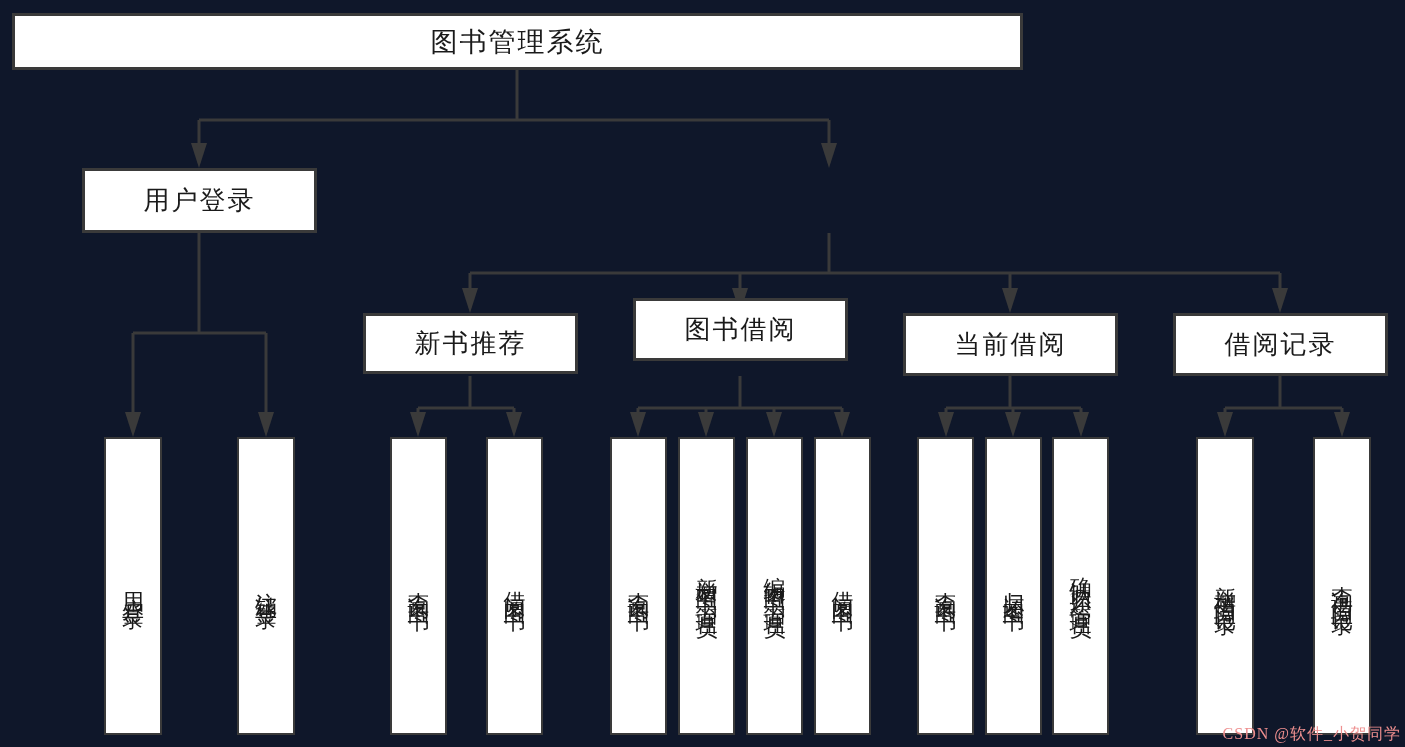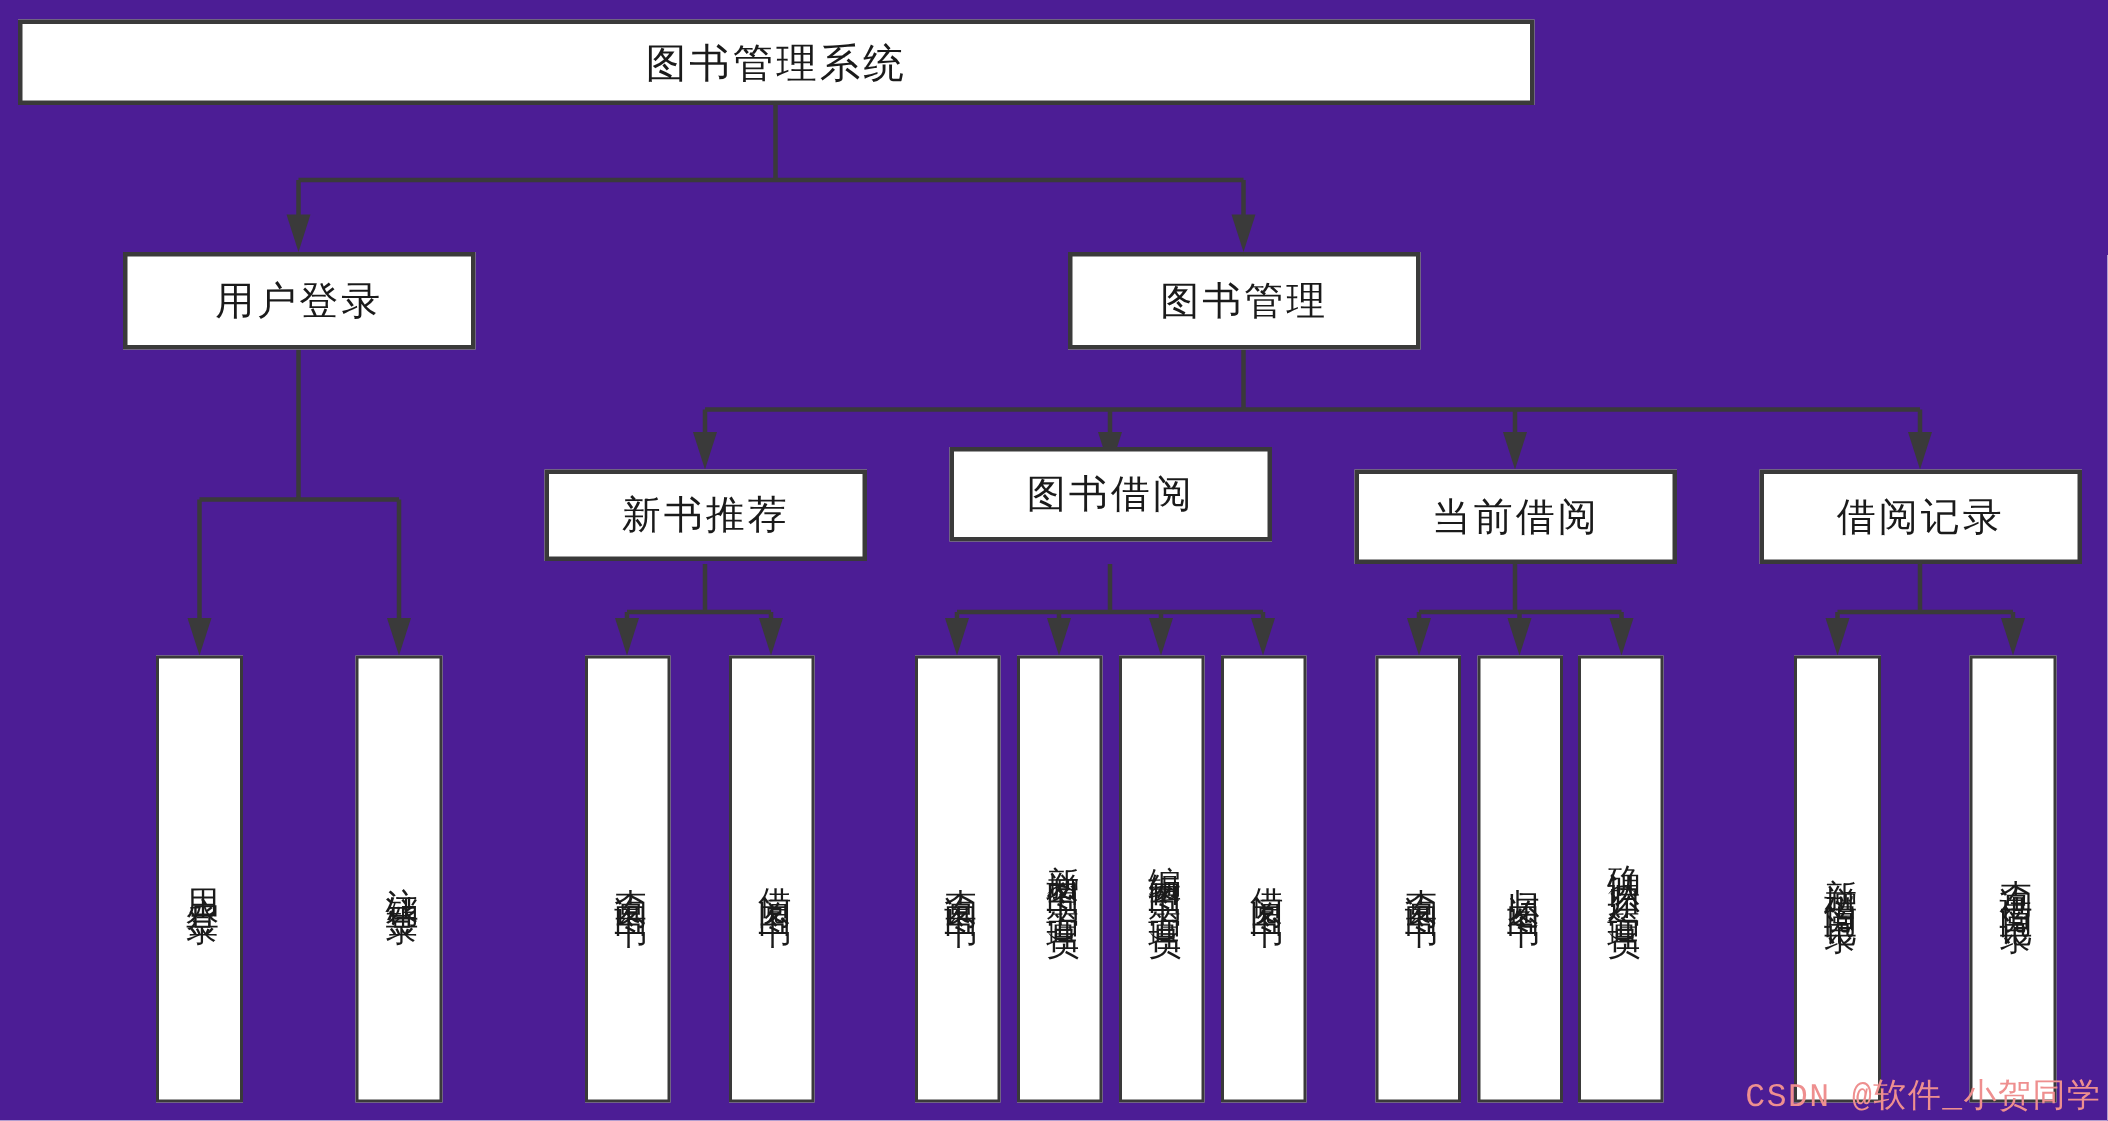--- a/index.html
+++ b/index.html
@@ -1,33 +1,33 @@
 <!DOCTYPE html>
 <html><head>
 <meta charset="utf-8">
 <style>
   html,body{margin:0;padding:0;background:#ffffff;}
   .canvas{
-    position:relative;width:1405px;height:747px;background:#4c1d95;overflow:hidden;
-    font-family:Liberation Mono, monospace;color:#1a1a1a;
+    position:relative;width:1405px;height:747px;background:#0f172a;overflow:hidden;
+    font-family:Liberation Serif, serif;color:#1a1a1a;
   }
   svg.connectors{position:absolute;left:0;top:0;width:1405px;height:747px;pointer-events:none;}
   .node{
     position:absolute;box-sizing:border-box;border:3px solid #3a3a3a;background:#ffffff;
     display:flex;align-items:center;justify-content:center;
     font-size:26px;letter-spacing:2px;white-space:nowrap;
   }
   .node.root{font-size:27px;}
   .leaf{
     position:absolute;box-sizing:border-box;border:2.5px solid #3a3a3a;background:#ffffff;
     display:flex;align-items:center;justify-content:center;
     writing-mode:vertical-rl;font-size:22px;letter-spacing:6px;color:#1a1a1a;
   }
   .watermark{
-    position:absolute;right:4px;bottom:2px;font-size:22px;letter-spacing:1px;
+    position:absolute;right:4px;bottom:2px;font-size:16px;letter-spacing:1px;
     color:#ee8f8f;white-space:nowrap;
   }
 </style>
 </head>
 <body>
 
 <div class="canvas">
 
   <svg class="connectors" viewBox="0 0 1405 747">
     <g stroke="#3a3a3a" stroke-width="3" fill="none">
@@ -61,23 +61,20 @@
       <polygon points="1334,412 1350,412 1342,437"></polygon>
     </g>
   </svg>
 
   <div class="node root" style="left:12px;top:13px;width:1011px;height:57px">
     <span>图书管理系统</span>
   </div>
 
   <div class="node" style="left:82px;top:168px;width:235px;height:65px">
     <span>用户登录</span>
-  </div>
-  <div class="node" style="left:712px;top:168px;width:235px;height:65px">
-    <span>图书管理</span>
   </div>
 
   <div class="node" style="left:363px;top:313px;width:215px;height:61px">
     <span>新书推荐</span>
   </div>
   <div class="node" style="left:633px;top:298px;width:215px;height:63px">
     <span>图书借阅</span>
   </div>
   <div class="node" style="left:903px;top:313px;width:215px;height:63px">
     <span>当前借阅</span>

